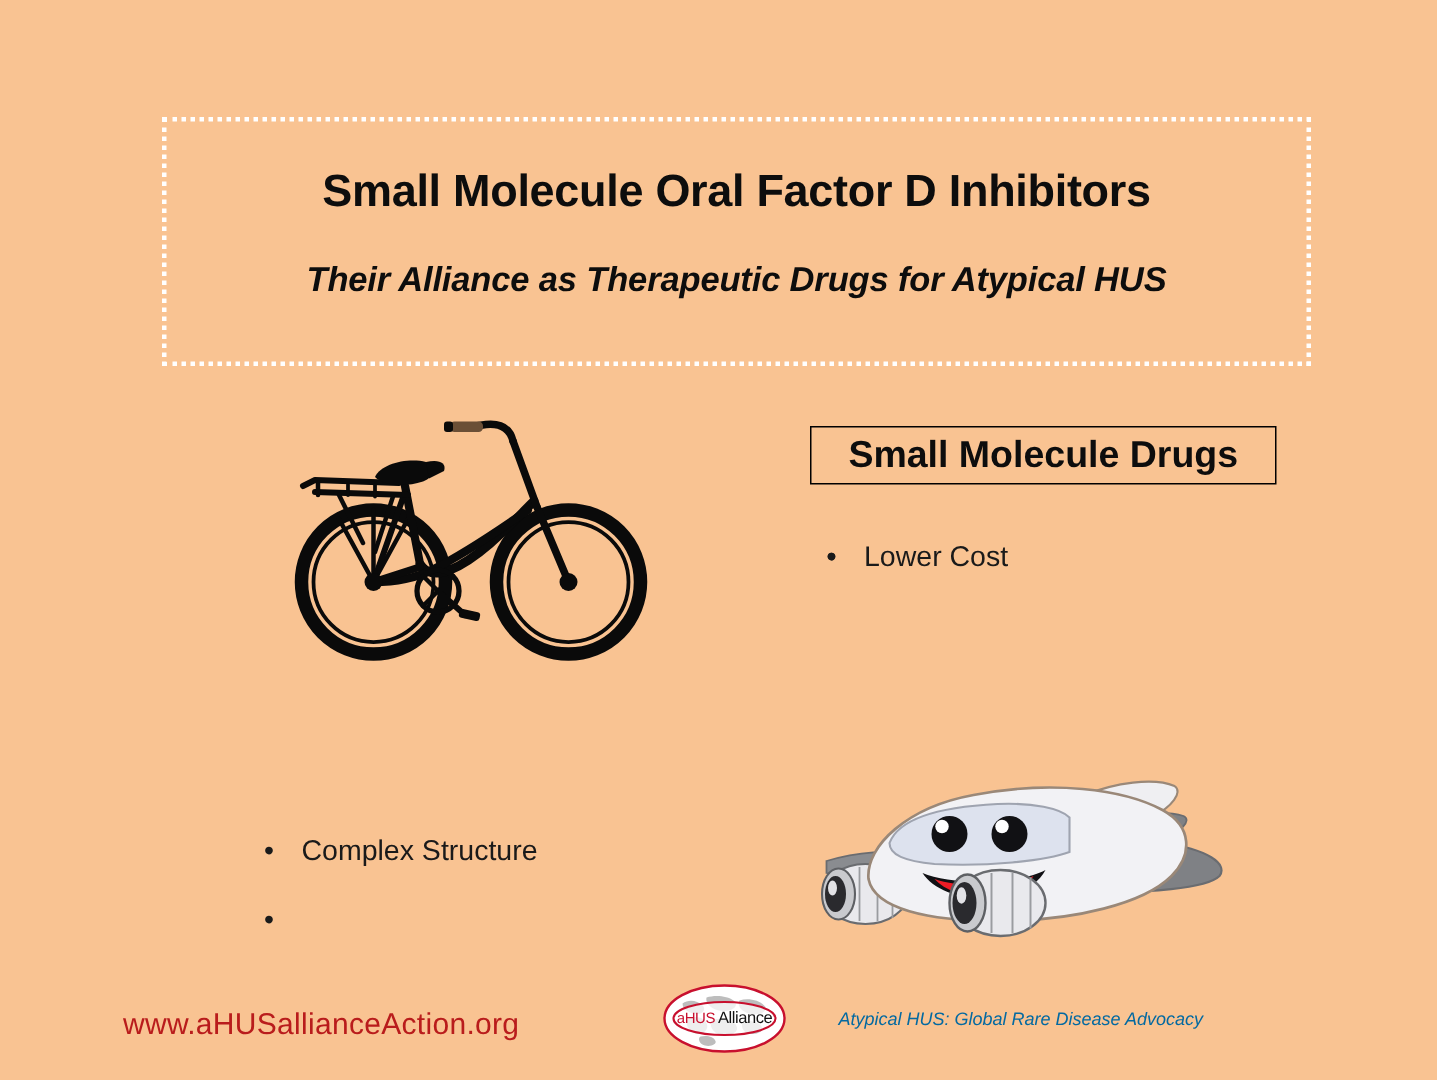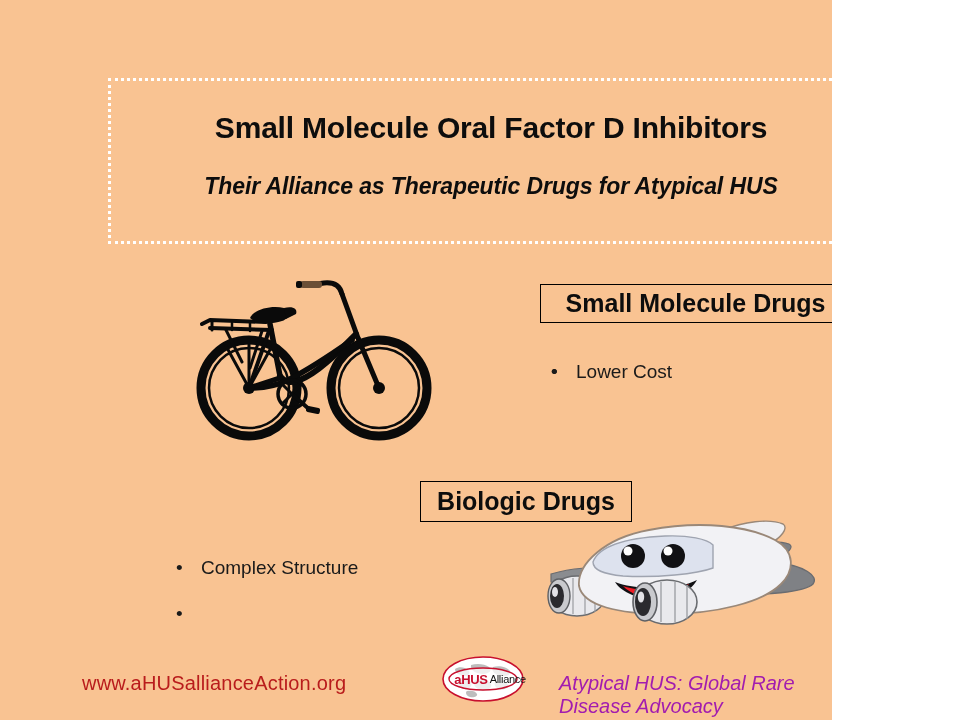--- a/index.html
+++ b/index.html
@@ -7,21 +7,21 @@
     padding: 0;
   }
   body {
     width: 960px;
     height: 720px;
     overflow: hidden;
     font-family: "Liberation Sans", sans-serif;
   }
   #slide {
     position: relative;
-    width: 832px;
+    width: 958px;
     height: 720px;
     background: #F9C392;
     overflow: hidden;
   }
 
   
   #title-box {
     position: absolute;
     left: 108px;
     top: 78px;
@@ -127,48 +127,47 @@
     left: 82px;
     top: 672px;
     font-size: 20px;
     color: #b91c1c;
     letter-spacing: 0.2px;
   }
   #footer-tagline {
     position: absolute;
     left: 559px;
     top: 672px;
-    font-size: 20px;
+    font-size: 12px;
     font-style: italic;
-    color: #a21caf;
+    color: #0369a1;
   }
   #logo {
     position: absolute;
     left: 441px;
     top: 655px;
     width: 84px;
     height: 48px;
   }
   #logo-text {
     position: absolute;
     left: 0;
     top: 0;
     width: 84px;
     height: 48px;
     display: flex;
     align-items: center;
     justify-content: center;
     pointer-events: none;
   }
   #logo-text .logo-ahus {
-    font-size: 13px;
-    font-weight: bold;
+    font-size: 10px;
+    font-weight: normal;
     color: #C8102E;
     letter-spacing: -0.3px;
-    padding-left: 14px;
   }
   #logo-text .logo-alliance {
     font-size: 11px;
     font-weight: normal;
     color: #111111;
     letter-spacing: -0.3px;
     margin-left: 2px;
   }
 
   
@@ -259,23 +258,20 @@
   <ul id="small-molecule-bullets" class="bullet-list">
     <li>
       <span class="bullet-dot">•</span>
     </li>
     <li>
       <span class="bullet-dot">•</span>
       <span>Lower Cost</span>
     </li>
   </ul>
 
-  <div id="biologic-box" class="section-box">
-    <span class="section-label">Biologic Drugs</span>
-  </div>
 
   <ul id="biologic-bullets" class="bullet-list">
     <li>
       <span class="bullet-dot">•</span>
       <span>Complex Structure</span>
     </li>
     <li>
       <span class="bullet-dot">•</span>
     </li>
   </ul>

